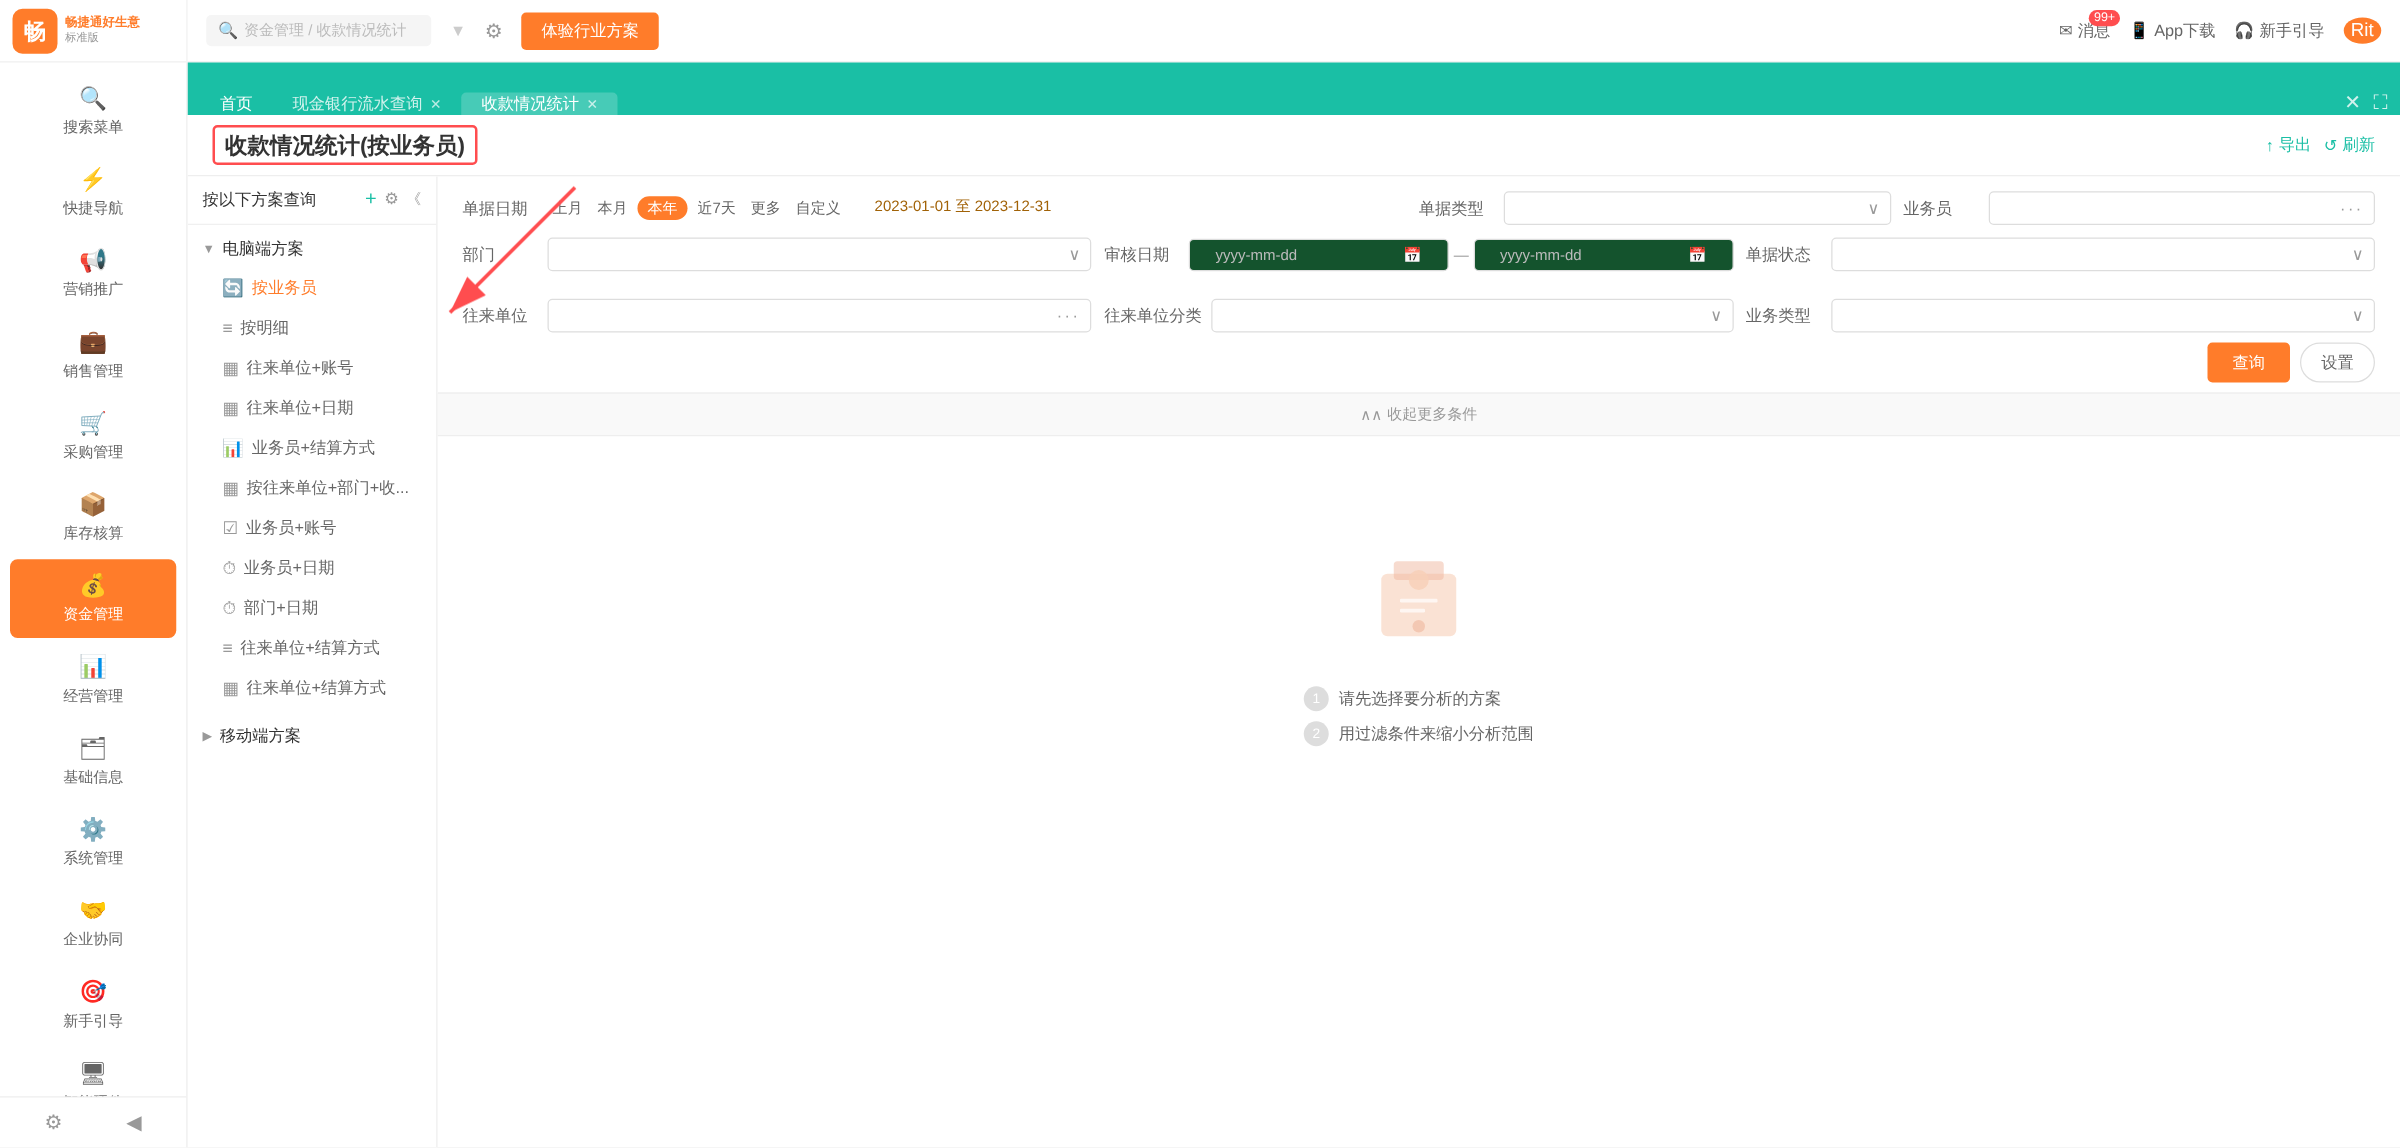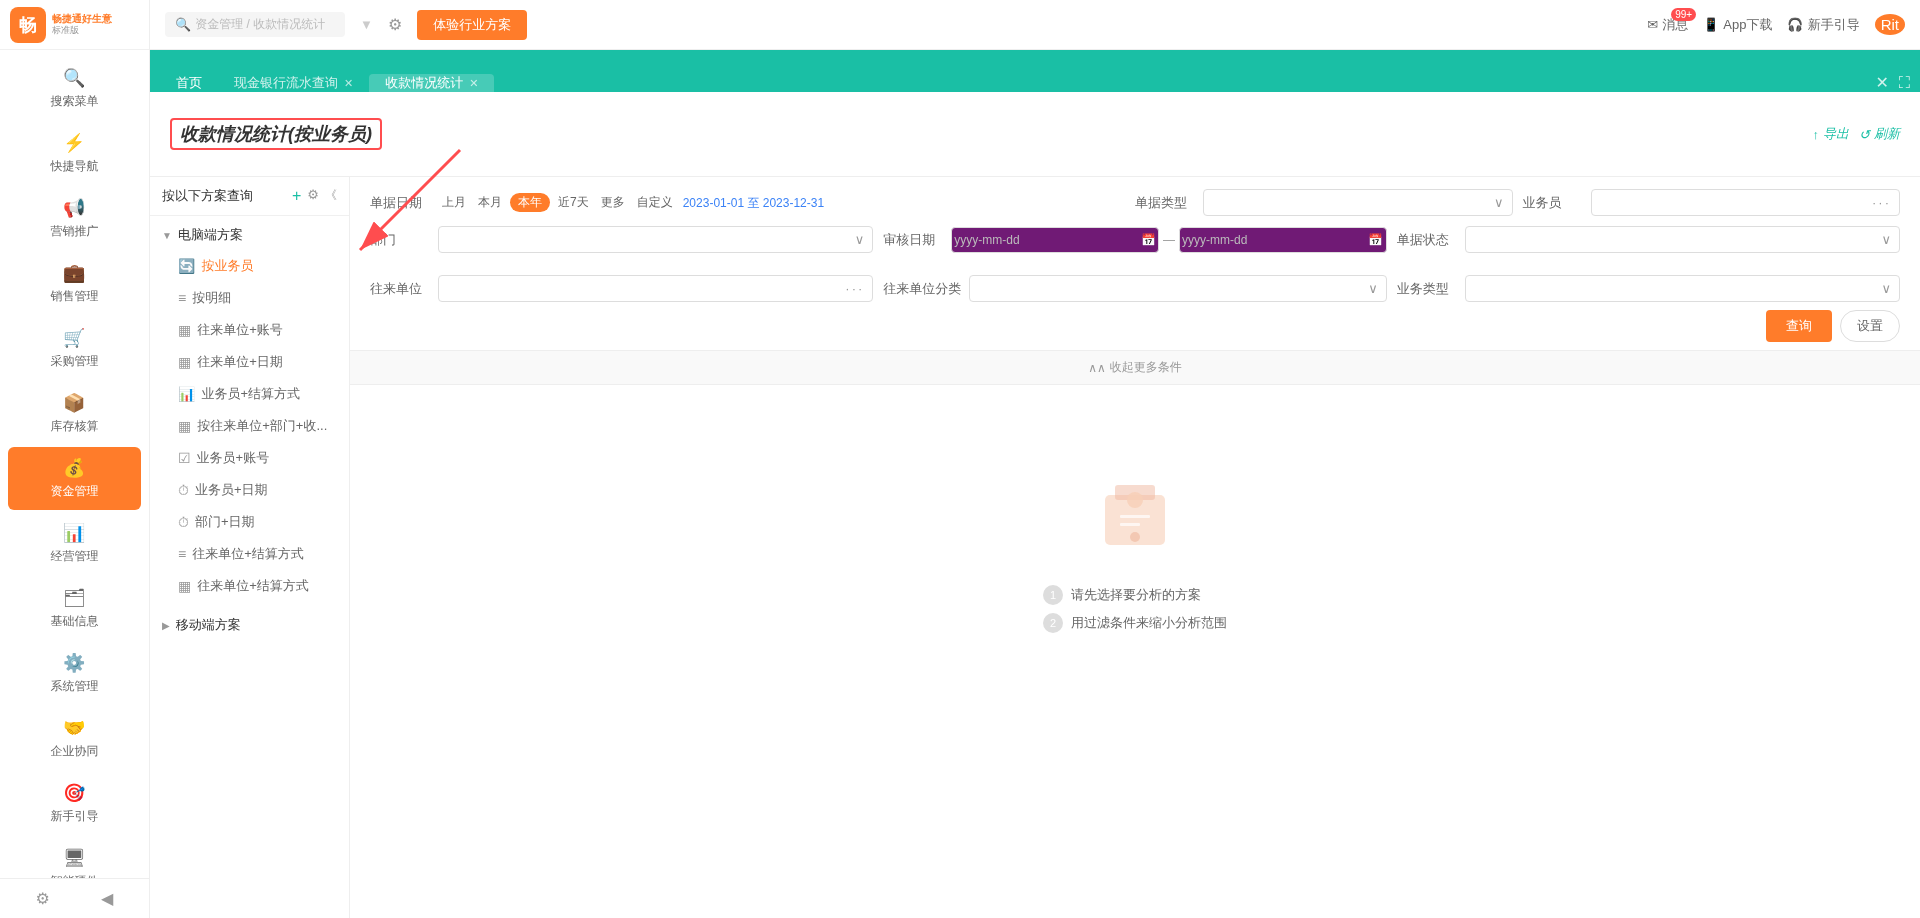--- a/index.html
+++ b/index.html
@@ -35,21 +35,21 @@
     
     .tab-bar { height: 42px; background: #1abfa5; display: flex; align-items: flex-end; padding: 0 10px; gap: 0; }
     .tab-item { display: flex; align-items: center; padding: 0 16px; color: rgba(255,255,255,0.8); font-size: 13px; cursor: pointer; gap: 6px; position: relative; }
     .tab-item.active { background: rgba(255,255,255,0.2); color: white; border-radius: 4px 4px 0 0; }
     .tab-home { color: white; font-weight: normal; }
     .tab-close { font-size: 11px; color: rgba(255,255,255,0.7); cursor: pointer; }
     .tab-bar-right { margin-left: auto; display: flex; align-items: center; gap: 10px; }
     .tab-bar-right-btn { color: rgba(255,255,255,0.8); font-size: 16px; cursor: pointer; }
 
     
-    .page-header { background: #fff; padding: 26px 20px; display: flex; align-items: center; border-bottom: 1px solid #eee; font-style: italic; }
+    .page-header { background: #fff; padding: 8px 20px; display: flex; align-items: center; border-bottom: 1px solid #eee; }
     .page-title { font-size: 18px; font-weight: bold; color: #333; border: 2px solid #ff4d4f; padding: 2px 8px; border-radius: 2px; }
     .page-actions { margin-left: auto; display: flex; gap: 10px; }
     .action-btn { display: flex; align-items: center; gap: 4px; color: #1abfa5; font-size: 13px; cursor: pointer; }
 
     
     .content-area { flex: 1; display: flex; overflow: hidden; }
 
     
     .scheme-panel { width: 200px; background: #fff; border-right: 1px solid #eee; flex-shrink: 0; overflow-y: auto; }
     .scheme-header { padding: 10px 12px; display: flex; align-items: center; justify-content: space-between; border-bottom: 1px solid #f0f0f0; }
@@ -61,34 +61,34 @@
     .scheme-item.active { color: #ff7c2a; }
     .scheme-item .item-icon { font-size: 14px; color: #999; }
     .scheme-item.active .item-icon { color: #ff7c2a; }
     .filter-row { display: flex; align-items: center; gap: 8px; }
     .filter-label { color: #666; font-size: 13px; white-space: nowrap; min-width: 60px; }
     .filter-select { border: 1px solid #ddd; border-radius: 4px; padding: 5px 8px; font-size: 13px; color: #333; width: 100%; display: flex; align-items: center; justify-content: space-between; cursor: pointer; background: white; }
     .filter-select .arrow { color: #999; }
     .date-tabs { display: flex; gap: 4px; flex-wrap: wrap; }
     .date-tab { font-size: 12px; color: #666; cursor: pointer; padding: 1px 4px; border-radius: 2px; }
     .date-tab.active { background: #ff7c2a; color: white; border-radius: 10px; padding: 1px 8px; }
-    .date-range { font-size: 12px; color: #3b82f6; }
+    .date-range { font-size: 12px; color: #a16207; }
     .query-btn { background: #ff7c2a; color: white; border: none; padding: 6px 20px; border-radius: 4px; cursor: pointer; font-size: 13px; }
     .set-btn { background: white; border: 1px solid #ddd; color: #666; padding: 6px 16px; border-radius: 16px; cursor: pointer; font-size: 13px; }
     .collapse-bar { background: #f9f9f9; padding: 8px; display: flex; align-items: center; justify-content: center; cursor: pointer; color: #999; font-size: 12px; gap: 4px; border-top: 1px solid #eee; }
 
     
     .empty-state { flex: 1; display: flex; flex-direction: column; align-items: center; justify-content: flex-start; padding-top: 80px; background: #fff; border-top: 1px solid #eee; }
     .empty-icon { width: 100px; height: 100px; opacity: 0.5; }
     .empty-steps { display: flex; flex-direction: column; gap: 8px; margin-top: 20px; }
     .empty-step { display: flex; align-items: center; gap: 8px; font-size: 13px; color: #666; }
     .step-num { width: 20px; height: 20px; border-radius: 50%; background: #ddd; color: white; display: flex; align-items: center; justify-content: center; font-size: 11px; flex-shrink: 0; }
 
     
-    .date-input { border: 1px solid #ddd; border-radius: 4px; padding: 5px 2px; font-size: 12px; color: #bbb; width: 120px; display: flex; align-items: center; justify-content: space-between; background: #701a75; }
+    .date-input { border: 1px solid #ddd; border-radius: 4px; padding: 5px 20px; font-size: 12px; color: #bbb; width: 120px; display: flex; align-items: center; justify-content: space-between; background: #14532d; }
     .date-separator { color: #999; font-size: 12px; }
 
     
     .highlight-box { border: 2px solid #ff4d4f; border-radius: 4px; }
     .dots { color: #999; cursor: pointer; letter-spacing: 2px; }
   </style>
 </head>
 <body>
 
 <div class="app-container">
@@ -295,21 +295,21 @@
         </div>
       </div>
 
       <div style="flex:1;display:flex;flex-direction:column;overflow:hidden;">
 
         <div style="background:#fff;padding:12px 20px 0 20px;">
 
           <div style="display:grid;grid-template-columns:2fr 1fr 1fr;gap:10px;margin-bottom:10px;align-items:center;">
             <div class="filter-row">
               <span class="filter-label">单据日期</span>
-              <div style="display:flex;align-items:flex-end;gap:6px;flex:1;">
+              <div style="display:flex;align-items:flex-start;gap:23px;flex:1;">
                 <div class="date-tabs">
                   <span class="date-tab">上月</span>
                   <span class="date-tab">本月</span>
                   <span class="date-tab active">本年</span>
                   <span class="date-tab">近7天</span>
                   <span class="date-tab">更多</span>
                   <span class="date-tab">自定义</span>
                 </div>
                 <span class="date-range">2023-01-01 至 2023-12-31</span>
               </div>

